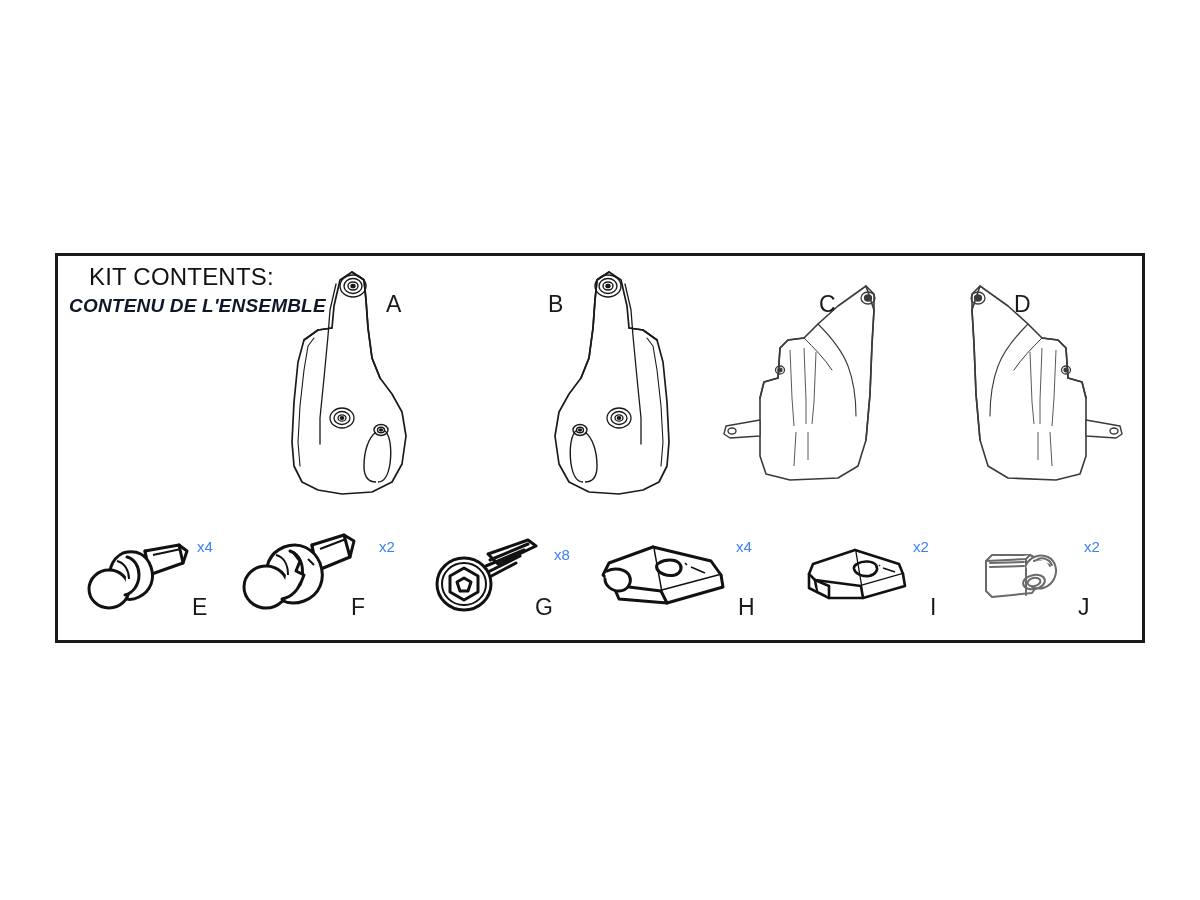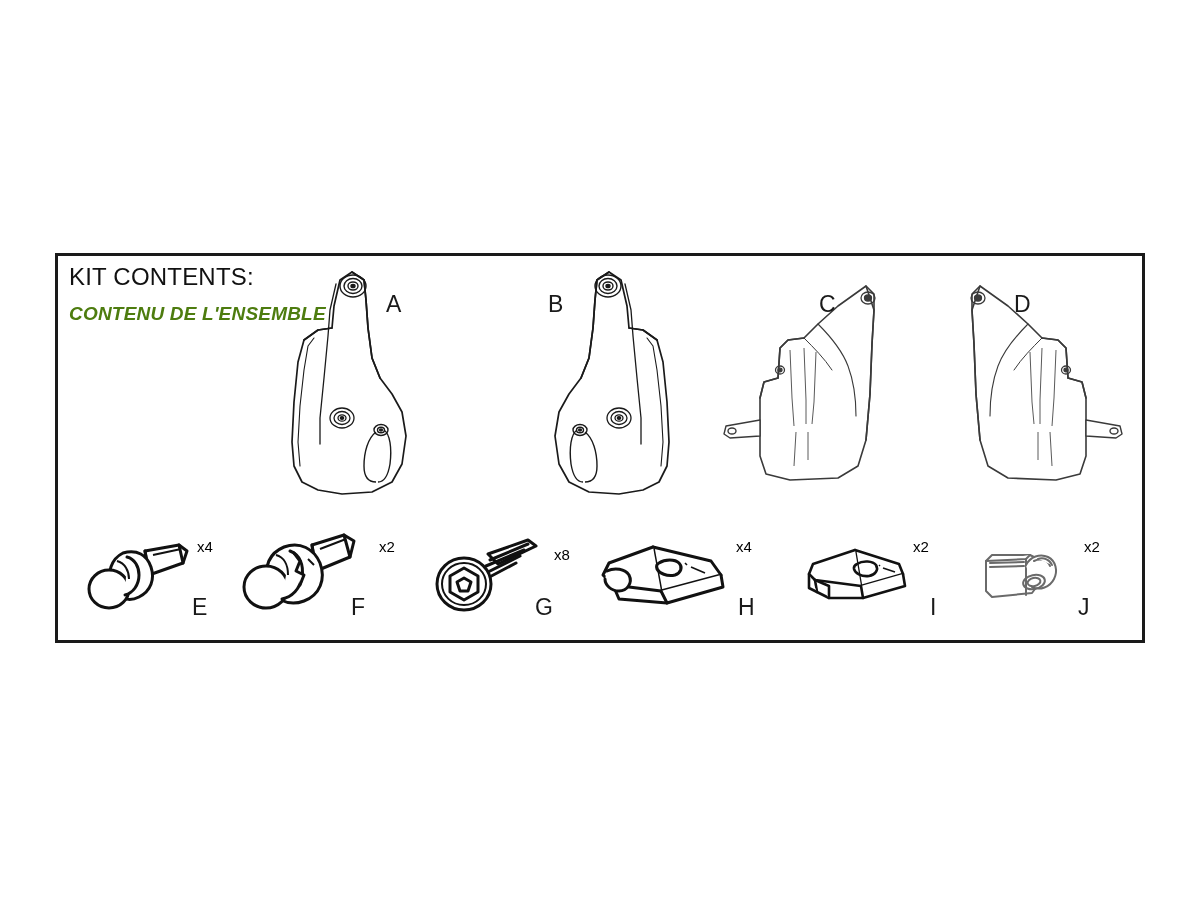--- a/index.html
+++ b/index.html
@@ -35,40 +35,41 @@
     position: absolute;
     left: 11px;
     top: 8px;
     line-height: 1.05;
   }
   .kit-title {
     font-size: 24px;
     color: #111111;
     letter-spacing: 0.2px;
     white-space: nowrap;
+    margin-left: 20px;
   }
   .kit-subtitle {
     font-size: 19px;
     font-style: italic;
     font-weight: 600;
-    color: #4d7c0f;
+    color: #0f172a;
     letter-spacing: 0.2px;
     white-space: nowrap;
-    margin-top: 15px;
+    margin-top: 7px;
   }
   .part-label {
     position: absolute;
     font-size: 23px;
     color: #1a1a1a;
     line-height: 1;
   }
   .qty-label {
     position: absolute;
     font-size: 15px;
-    color: #000000;
+    color: #3b82f6;
     line-height: 1;
   }
   .part-art {
     position: absolute;
   }
   .part-art svg { display: block; overflow: visible; }
 </style>
 </head>
 <body>
 

